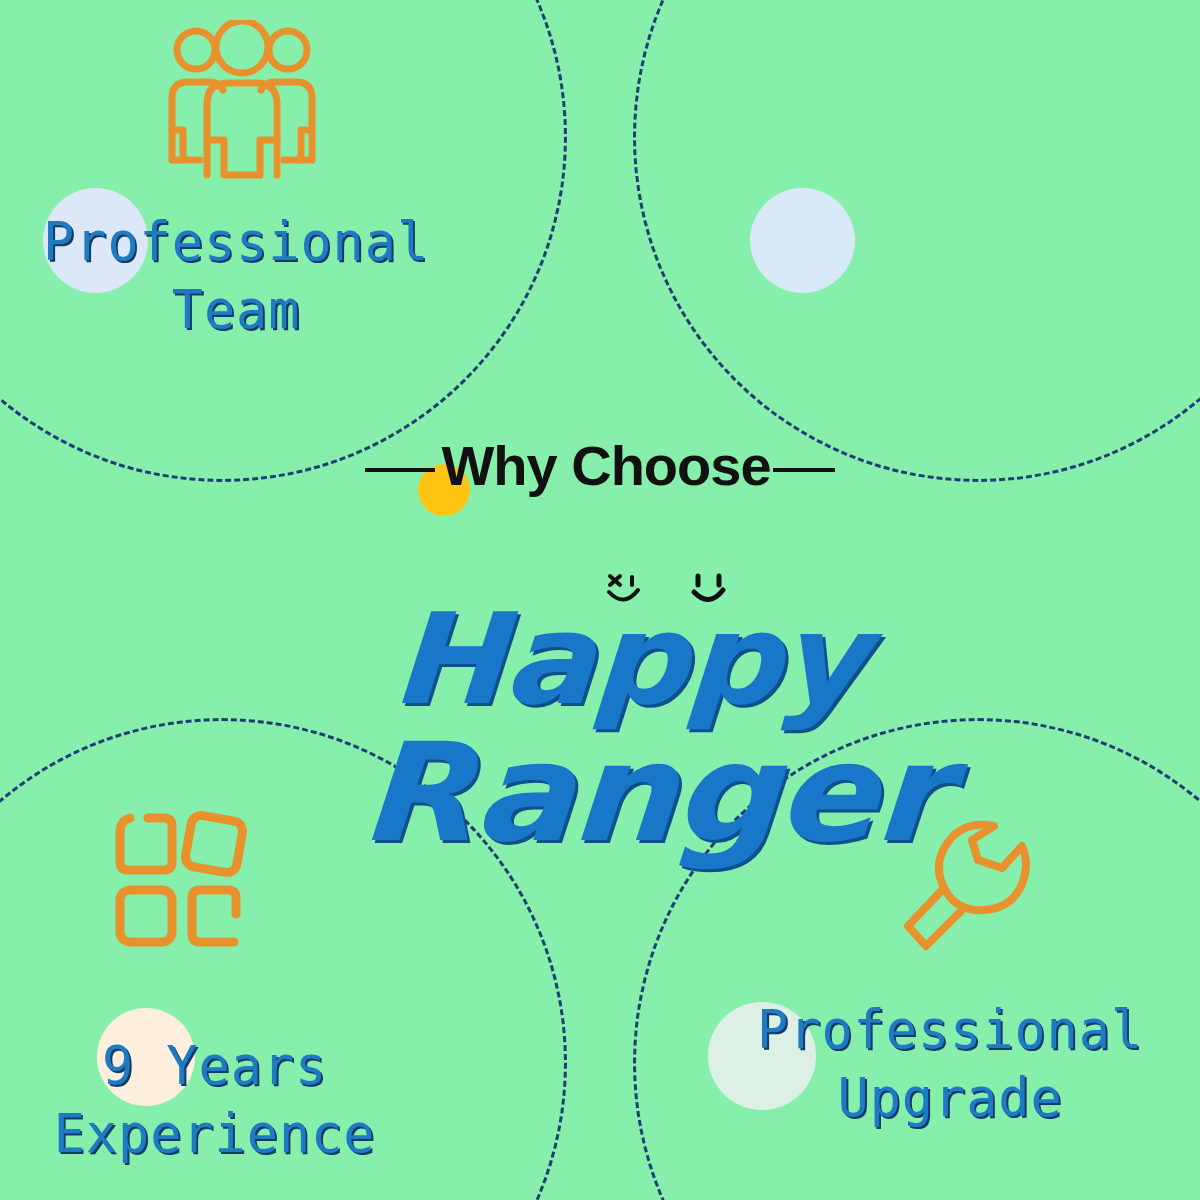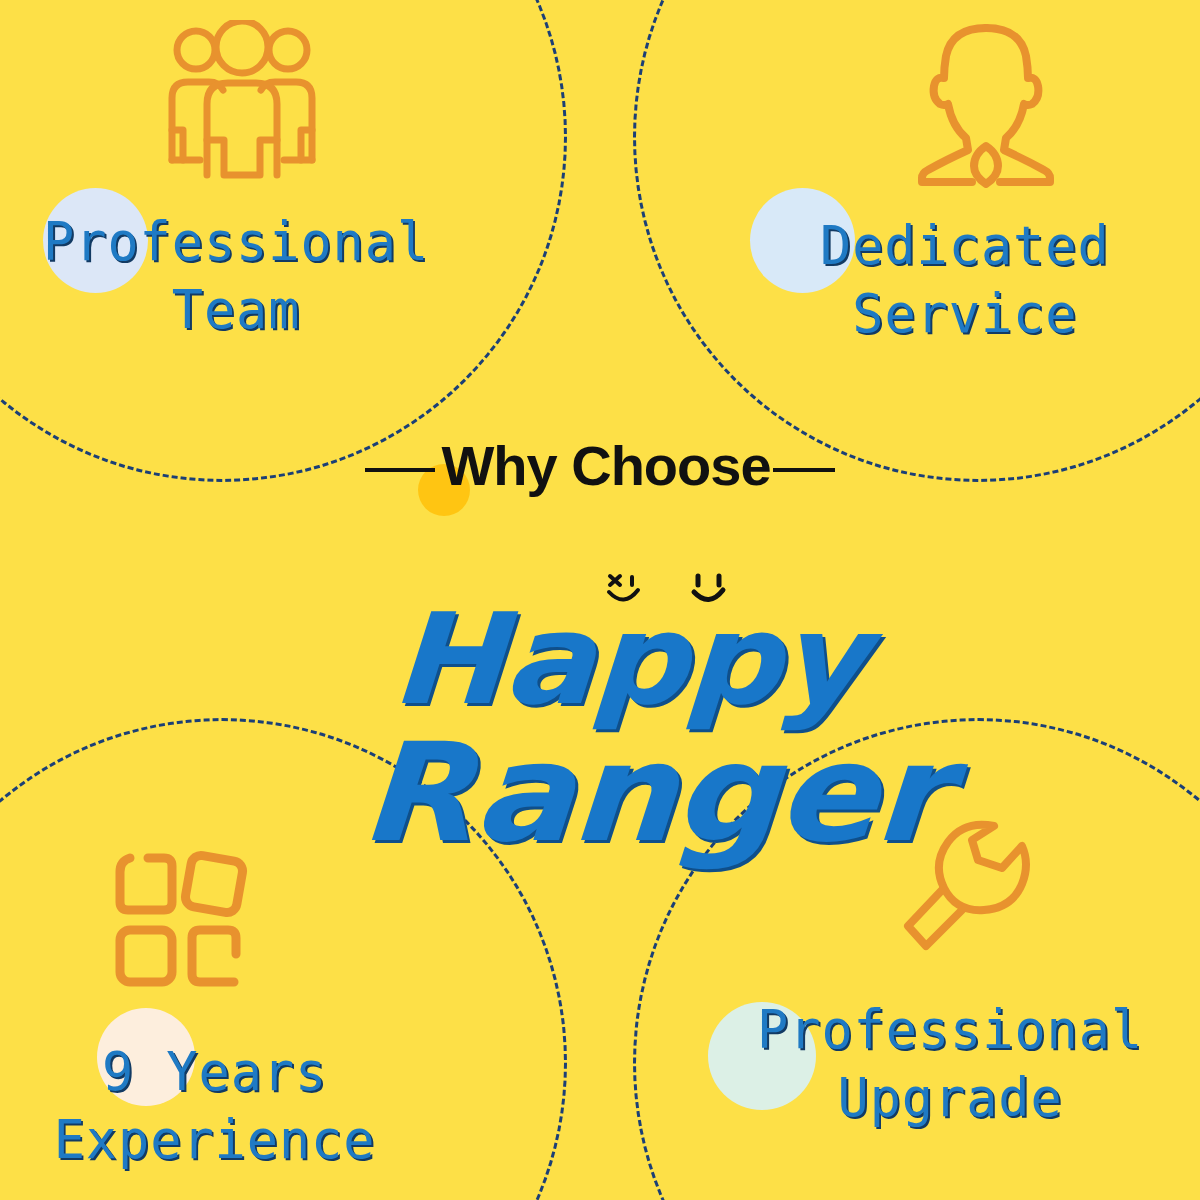--- a/index.html
+++ b/index.html
@@ -2,21 +2,21 @@
 <html><head>
 <meta charset="utf-8">
 <style>
   html,body{margin:0;padding:0;}
   body{
     width:1200px;height:1200px;
     background:#ffffff;
     font-family:"Liberation Sans", sans-serif;
     overflow:hidden;
   }
-  #stage{position:relative;width:1200px;height:1200px;overflow:hidden;background:#fde047;}
+  #stage{position:relative;width:1200px;height:1200px;overflow:hidden;background:#86efac;}
 
   
   .dashed-circle{
     position:absolute;
     border-radius:50%;
     border:3px dashed #1b3f76;
     box-sizing:border-box;
     pointer-events:none;
   }
   #circle-tl{left:-123px;top:-208px;width:690px;height:690px;}
@@ -28,21 +28,21 @@
   .blob{position:absolute;border-radius:50%;}
   #blob-tl{left:43px;top:188px;width:105px;height:105px;background:#dce7f7;}
   #blob-tr{left:750px;top:188px;width:105px;height:105px;background:#d8e9f8;}
   #blob-bl{left:97px;top:1008px;width:98px;height:98px;background:#fdeedd;}
   #blob-br{left:708px;top:1002px;width:108px;height:108px;background:#dcf0e6;}
 
   
   .quad{position:absolute;display:flex;flex-direction:column;align-items:center;}
   #quad-tl{left:0px;top:20px;width:472px;}
   #quad-tr{left:730px;top:20px;width:470px;}
-  #quad-bl{left:0px;top:850px;width:430px;}
+  #quad-bl{left:0px;top:810px;width:430px;gap:34px;}
   #quad-br{left:700px;top:810px;width:500px;}
 
   .icon-wrap{display:block;line-height:0;}
   #quad-tl .icon-wrap{margin-left:12px;}
   #quad-tr .icon-wrap{margin-left:42px;}
   #quad-bl .icon-wrap{margin-left:-66px;}
   #quad-br .icon-wrap{margin-left:46px;}
 
   
   .feature-label{
@@ -140,37 +140,20 @@
           <path d="M145 110 L134 110 L134 140"></path>
           <path d="M40 155 L40 84 Q40 63 61 63 L89 63 Q110 63 110 84 L110 155"></path>
           <path d="M40 120 L57 120 L57 155 L93 155 L93 120 L110 120"></path>
         </g>
       </svg>
     </span>
     <div class="feature-label">Professional
 Team</div>
   </div>
 
-  <div class="quad" id="quad-tr">
-    <span class="icon-wrap">
-      <svg width="140" height="168" viewBox="0 0 140 168">
-        <g fill="none" stroke="#e8922e" stroke-width="8" stroke-linecap="round" stroke-linejoin="round">
-          <path d="M70 8 Q36 8 30 36 Q28 48 28 58 Q20 56 18 66 Q16 78 24 84 Q28 86 32 84
-                   Q36 106 50 118 L52 130
-                   Q30 140 12 150 Q6 153 6 158 L6 162 L56 162"></path>
-          <path d="M70 8 Q104 8 110 36 Q112 48 112 58 Q120 56 122 66 Q124 78 116 84
-                   Q112 86 108 84 Q104 106 90 118 L88 130
-                   Q110 140 128 150 Q134 153 134 158 L134 162 L84 162"></path>
-          <path d="M70 126 Q58 134 58 146 Q58 156 70 164 Q82 156 82 146 Q82 134 70 126 Z"></path>
-        </g>
-      </svg>
-    </span>
-    <div class="feature-label">Dedicated
-Service</div>
-  </div>
 
   <div class="quad" id="quad-bl">
     <span class="icon-wrap">
       <svg width="140" height="140" viewBox="0 0 140 140">
         <g fill="none" stroke="#e8922e" stroke-width="9" stroke-linecap="round" stroke-linejoin="round">
           <path d="M36 8 L52 8 Q60 8 60 16 L60 52 Q60 60 52 60 L16 60 Q8 60 8 52 L8 22 Q8 11 18 8"></path>
           <g transform="rotate(10 102 34)">
             <rect x="76" y="8" width="52" height="52" rx="10"></rect>
           </g>
           <rect x="8" y="80" width="52" height="52" rx="10"></rect>

